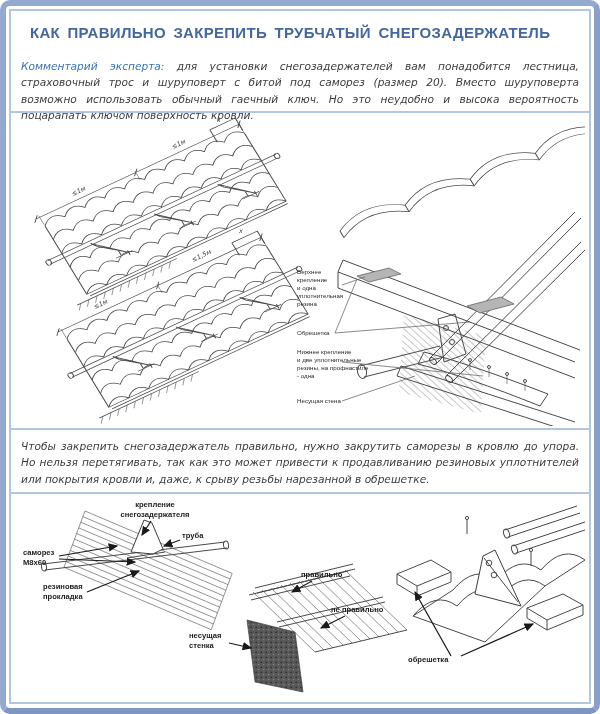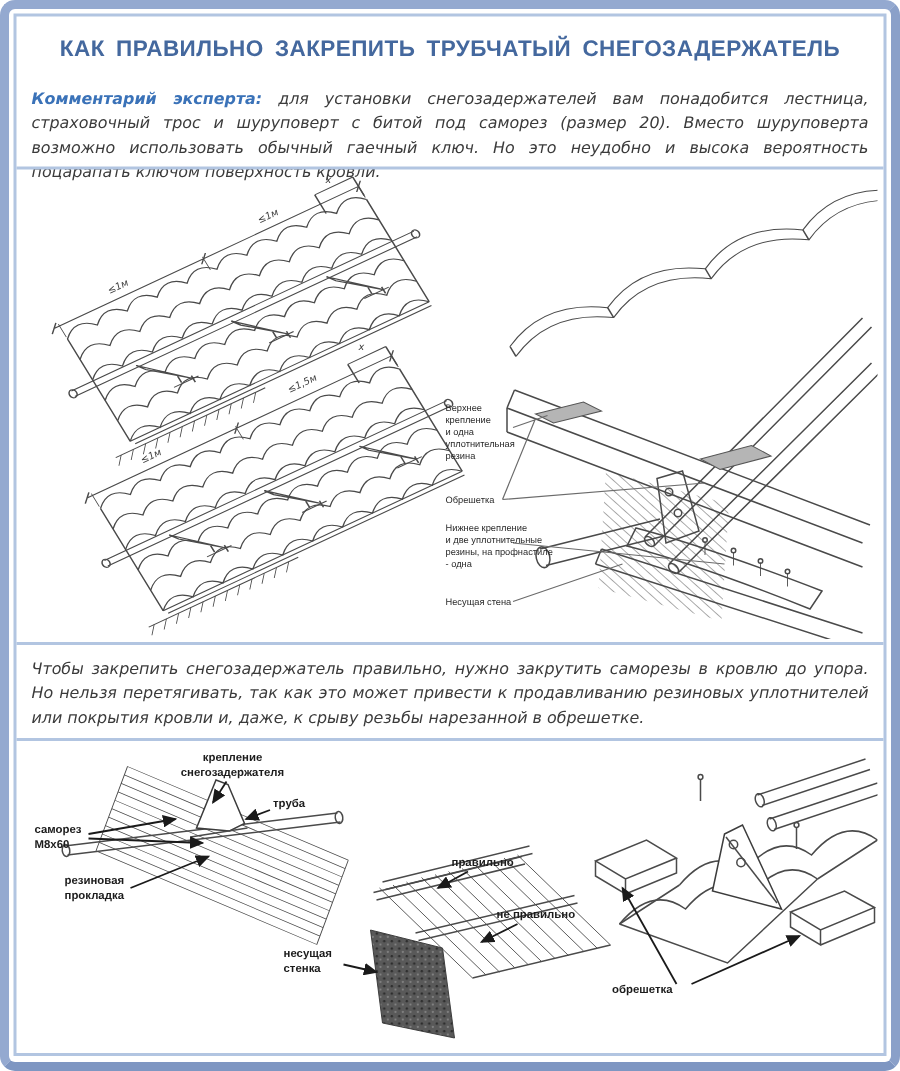--- a/index.html
+++ b/index.html
@@ -10,31 +10,31 @@
   .outer-frame {
     position:absolute; inset:0; box-sizing:border-box;
     border:6px solid #94a9d0; border-right-color:#8aa0c9; border-bottom-color:#7e96c2;
     border-radius:10px;
   }
   .inner-frame {
     position:absolute; left:9px; top:9px; right:9px; bottom:10px;
     border:2px solid #b2c5e1;
   }
   .page-title {
-    position:absolute; top:24px; left:30px; right:30px; text-align:center;
+    position:absolute; top:24px; left:30px; right:30px; 
     font-weight:bold; font-size:15px; color:#44689e; letter-spacing:.3px; word-spacing:3px;
   }
   .para {
     position:absolute; left:21px; right:21px;
     font-family:"DejaVu Sans", sans-serif; font-style:italic;
     font-size:10.6px; line-height:1.55; color:#3b3b3b; text-align:justify;
   }
   .comment { top:58px; }
   .note { top:438px;font-style:italic; }
-  .lead { color:#3a72b8; font-weight:bold; }
+  .lead { color:#3a72b8; font-weight:normal; }
   .hdiv { position:absolute; left:11px; right:11px; border-top:2px solid #b2c5e1; height:0; }
   .div1 { top:111px; } .div2 { top:428px; } .div3 { top:492px; }
   svg { position:absolute; left:15px; }
   .svg-main { top:114px; }
   .svg-bottom { top:496px; }
   svg .ln { fill:none; stroke:#4a4a4a; stroke-width:1; }
   svg .thin { fill:none; stroke:#4a4a4a; stroke-width:.6; }
   svg .lead-line { fill:none; stroke:#6b6b6b; stroke-width:.8; }
   svg .arrow-line { fill:none; stroke:#1a1a1a; stroke-width:1.2; }
   svg .lbl { font-family:"Liberation Sans",sans-serif; font-size:6.2px; fill:#2a2a2a; }

